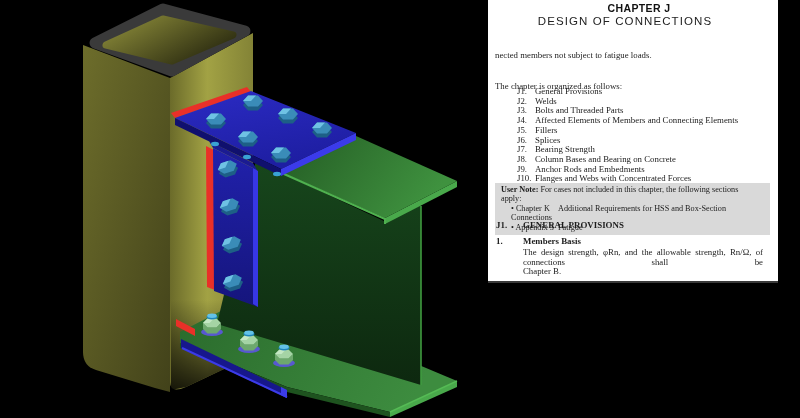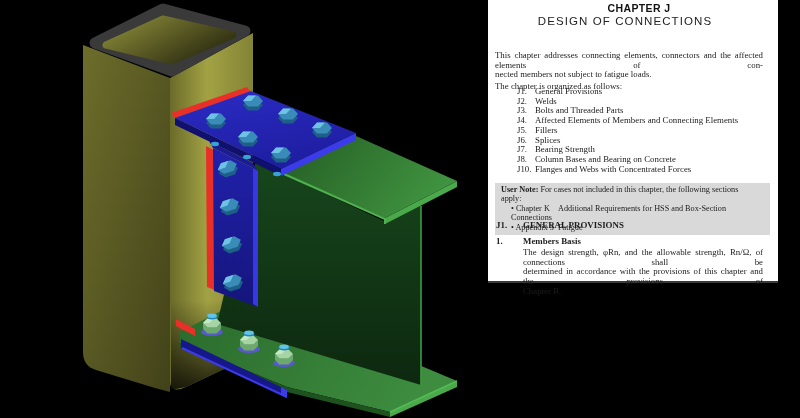--- a/index.html
+++ b/index.html
@@ -145,52 +145,51 @@
       <use href="#hexbolt" xlink:href="#hexbolt" transform="translate(248,136)"></use>
       <use href="#hexbolt" xlink:href="#hexbolt" transform="translate(281,152)"></use>
     </g>
   </svg>
 
   <div class="page">
     <div class="c-title">CHAPTER J</div>
     <div class="c-sub">DESIGN OF CONNECTIONS</div>
 
     <div class="intro">
-      <div class="jl">This chapter addresses connecting elements, connectors and the affected elements of con-</div>
       <div>nected members not subject to fatigue loads.</div>
     </div>
 
     <div class="org">The chapter is organized as follows:</div>
 
     <div class="toc">
       <div><span class="toc-num">J1.</span><span>General Provisions</span></div>
       <div><span class="toc-num">J2.</span><span>Welds</span></div>
       <div><span class="toc-num">J3.</span><span>Bolts and Threaded Parts</span></div>
       <div><span class="toc-num">J4.</span><span>Affected Elements of Members and Connecting Elements</span></div>
       <div><span class="toc-num">J5.</span><span>Fillers</span></div>
       <div><span class="toc-num">J6.</span><span>Splices</span></div>
       <div><span class="toc-num">J7.</span><span>Bearing Strength</span></div>
       <div><span class="toc-num">J8.</span><span>Column Bases and Bearing on Concrete</span></div>
+      <div><span class="toc-num">J9.</span><span>Anchor Rods and Embedments</span></div>
       <div><span class="toc-num">J10.</span><span>Flanges and Webs with Concentrated Forces</span></div>
     </div>
 
     <div class="note">
       <div><b>User Note:</b><span> For cases not included in this chapter, the following sections apply:</span></div>
       <div class="note-row"><span class="note-ref">• Chapter K</span><span>Additional Requirements for HSS and Box-Section Connections</span></div>
       <div class="note-row"><span class="note-ref">• Appendix 3</span><span>Fatigue</span></div>
     </div>
 
     <div class="h-j1">
       <span class="h-num">J1.</span><span>GENERAL PROVISIONS</span>
     </div>
 
     <div class="basis-h">
       <span class="h-num">1.</span><span>Members Basis</span>
     </div>
 
     <div class="body-p">
       <div class="jl">The design strength, φRn, and the allowable strength, Rn/Ω, of connections shall be</div>
-      <div class="jl">determined in accordance with the provisions of this chapter and the provisions of</div>
       <div>Chapter B.</div>
     </div>
   </div>
 
 </div>
 
 </body></html>

